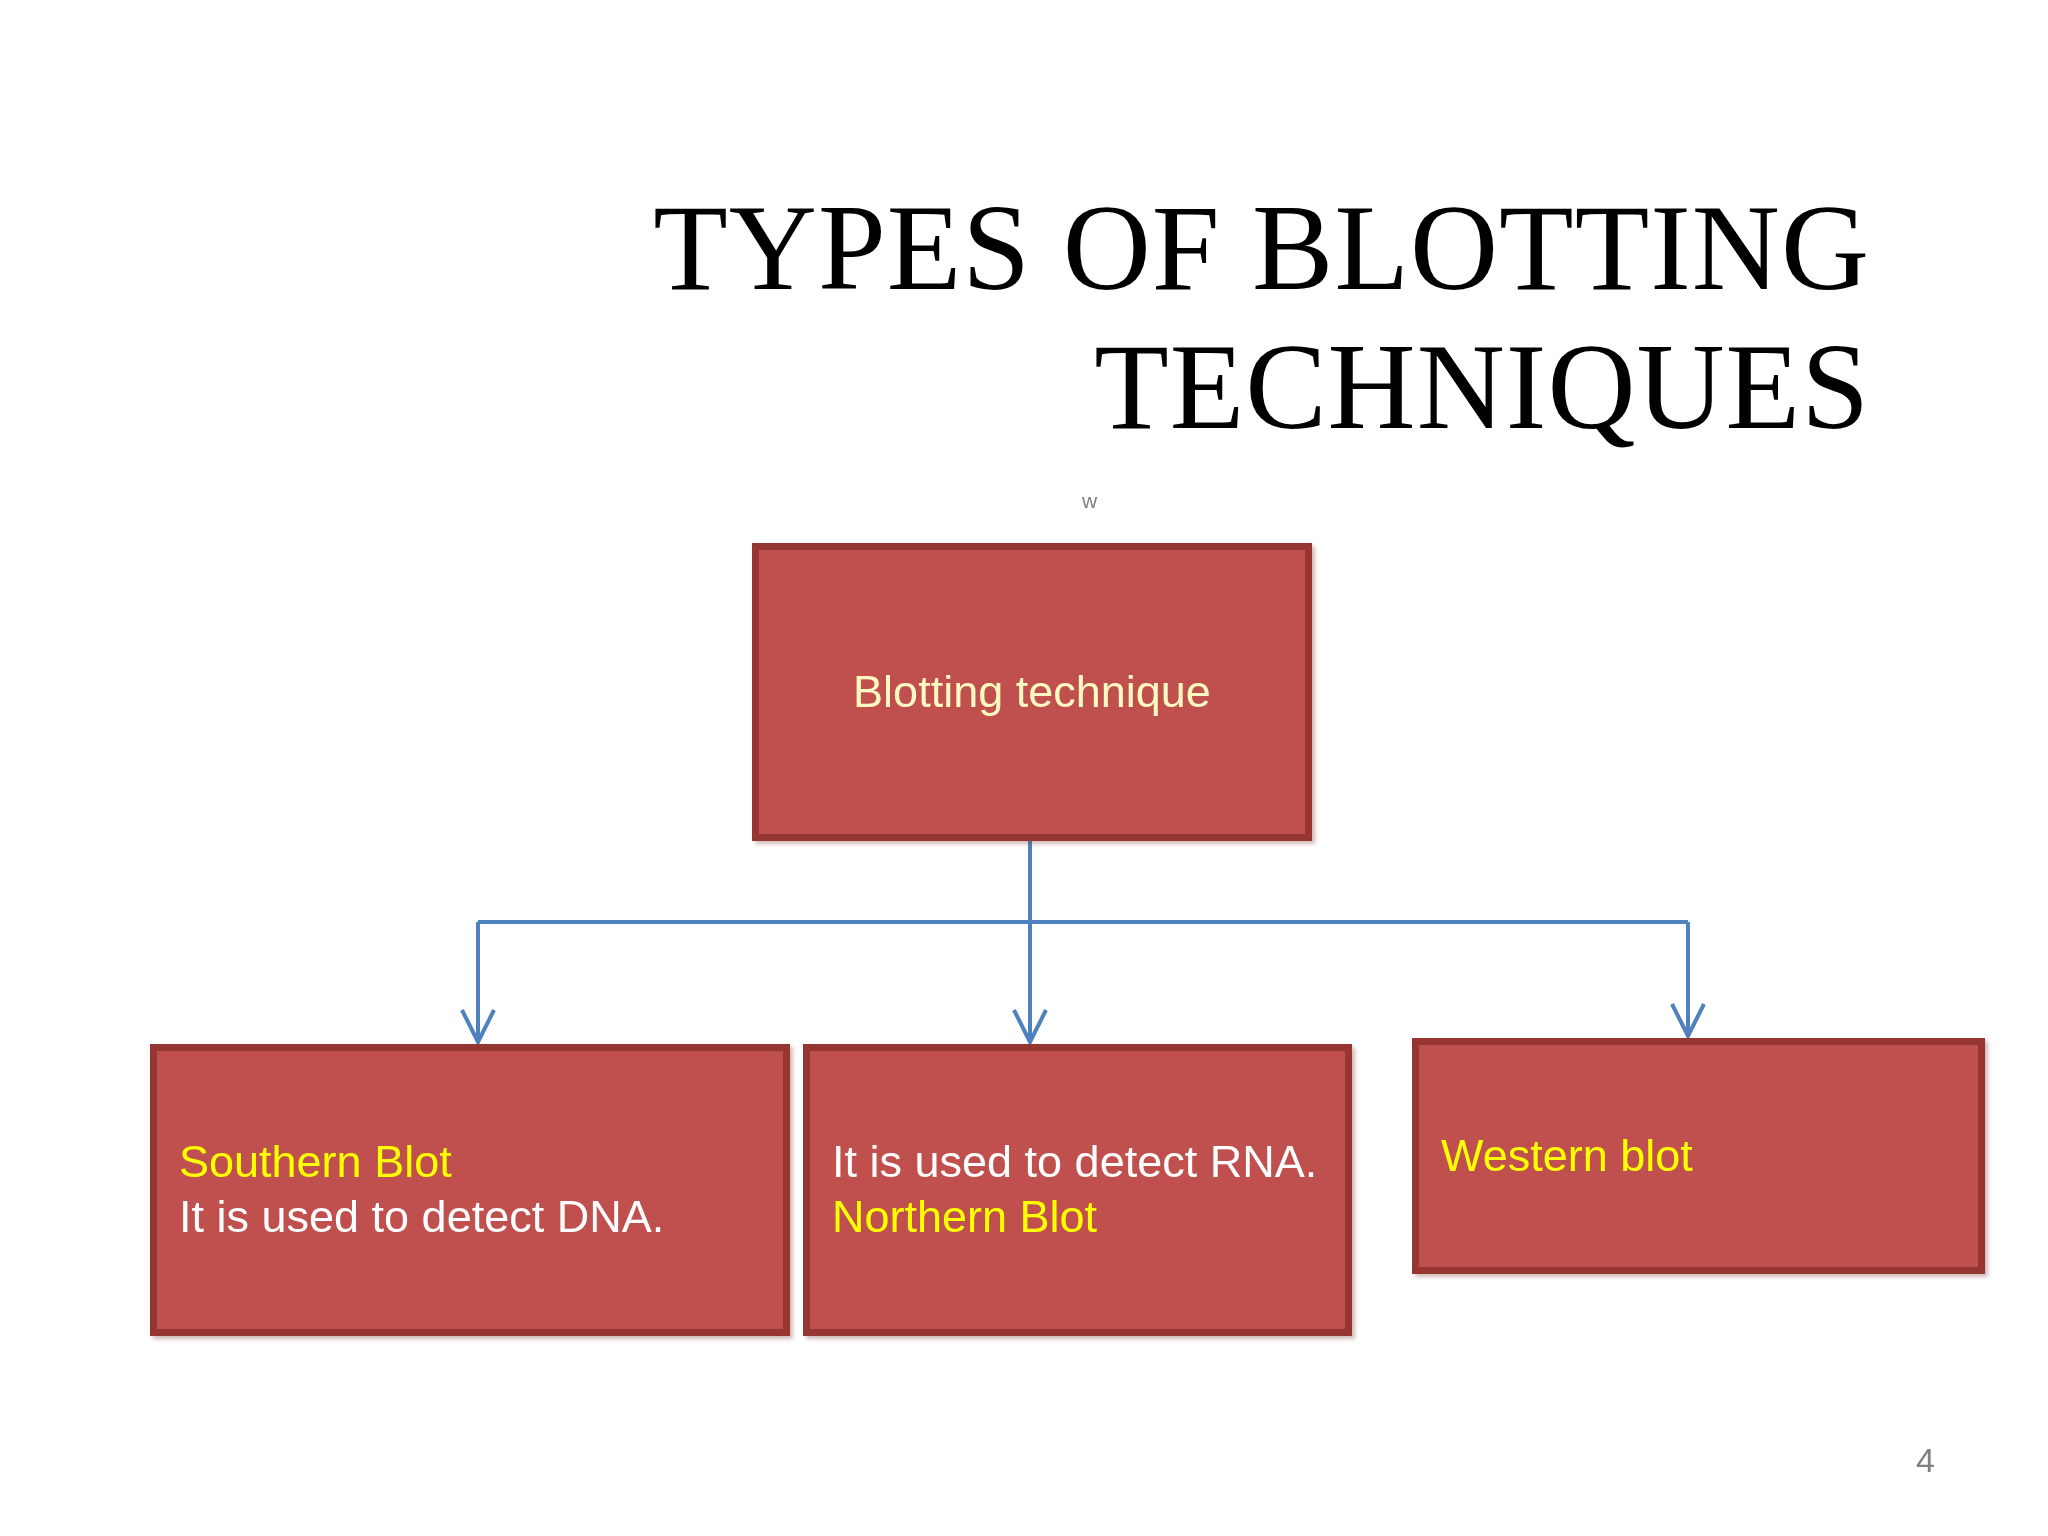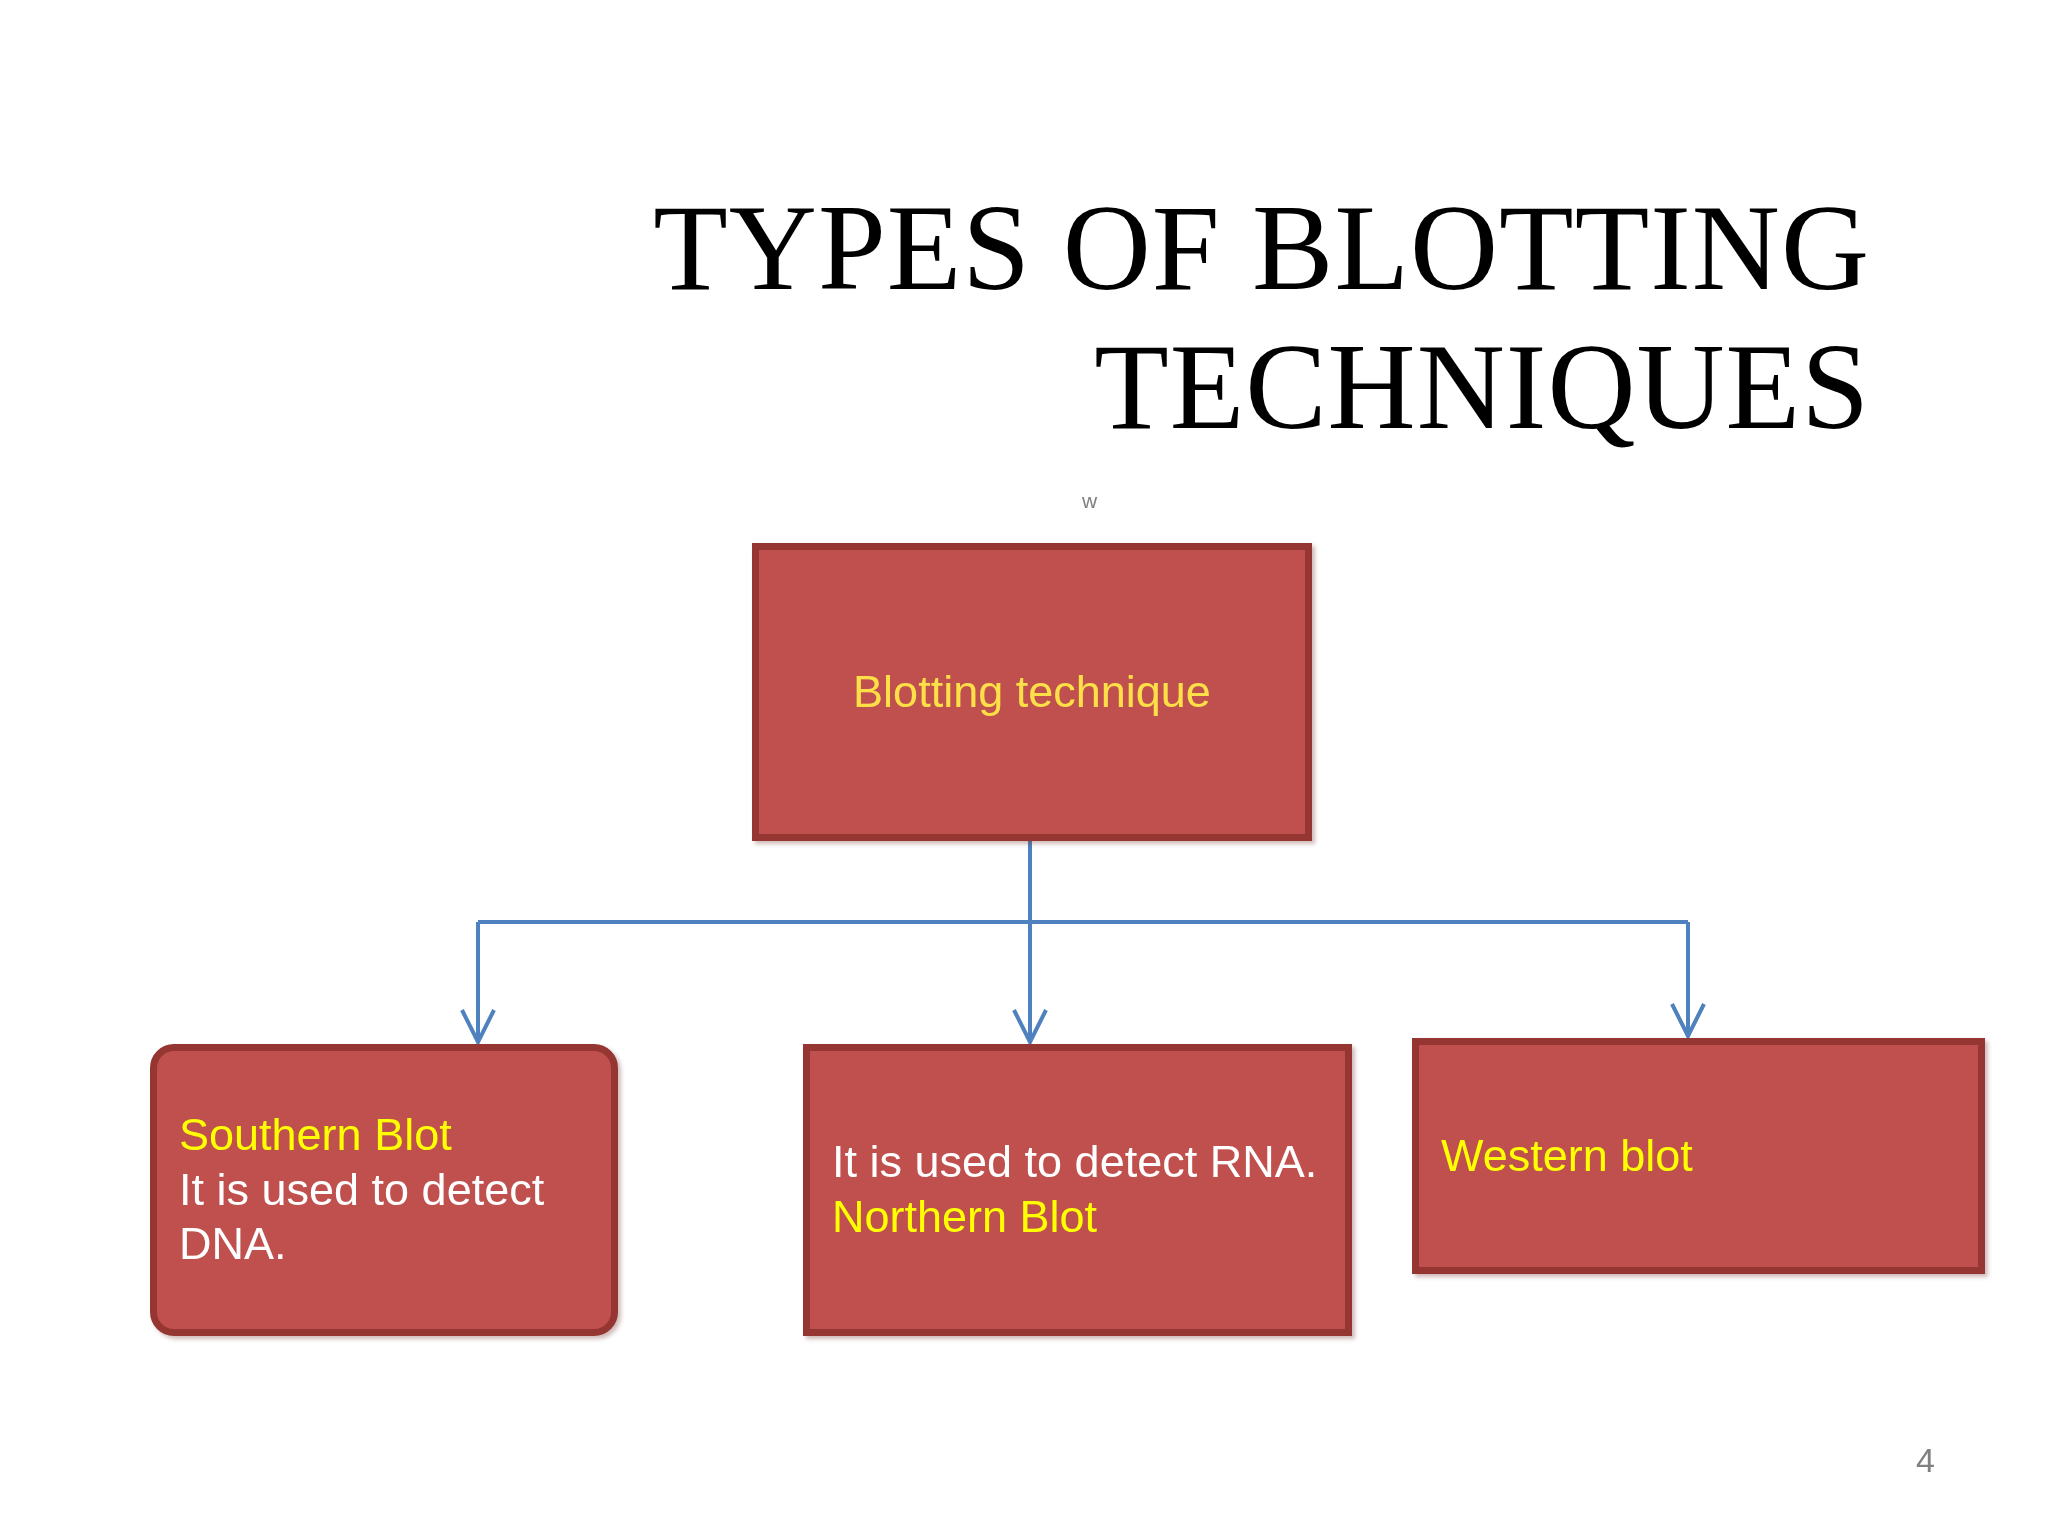--- a/index.html
+++ b/index.html
@@ -73,21 +73,21 @@
   #box-root {
     left: 752px;
     top: 543px;
     width: 560px;
     height: 298px;
     display: flex;
     align-items: center;
     justify-content: center;
   }
   #box-root .line {
-    color: #fde047;
+    color: #fef9c3;
     font-size: 45px;
     text-align: right;
   }
 
   
   .leaf-box {
     display: flex;
     flex-direction: column;
     justify-content: center;
     padding: 0 22px;
@@ -97,23 +97,22 @@
     font-size: 45px;
   }
   .leaf-box .desc-line {
     color: #ffffff;
     font-size: 45px;
   }
 
   #box-southern {
     left: 150px;
     top: 1044px;
-    width: 468px;
+    width: 640px;
     height: 292px;
-    border-radius: 24px;
   }
   #box-northern {
     left: 803px;
     top: 1044px;
     width: 549px;
     height: 292px;
   }
   #box-western {
     left: 1412px;
     top: 1038px;

